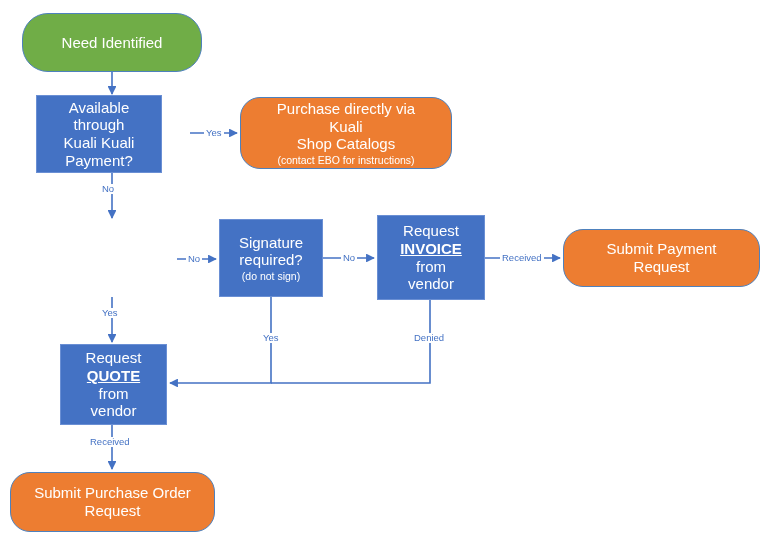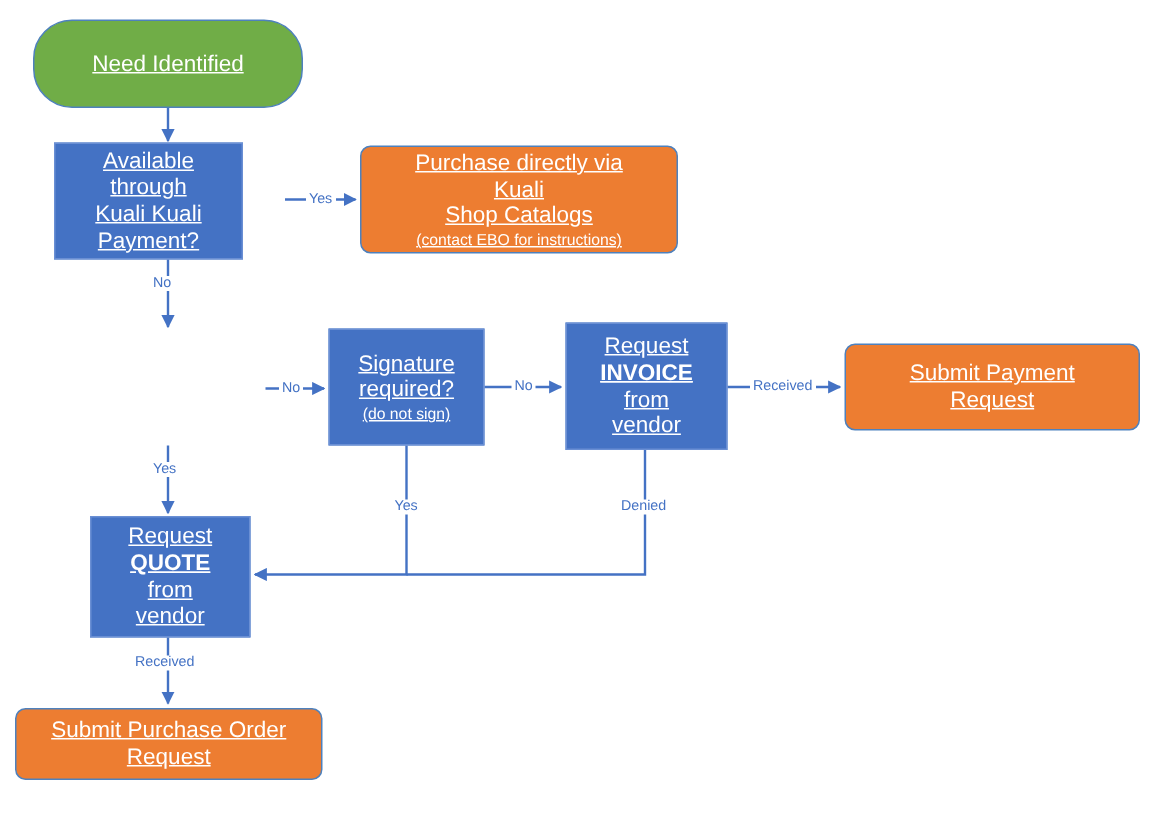--- a/index.html
+++ b/index.html
@@ -15,31 +15,31 @@
   .node{
     position:absolute;
     display:flex;
     align-items:center;
     justify-content:center;
     text-align:center;
     color:#ffffff;
     box-sizing:border-box;
     line-height:1.18;
   }
-  .node .inner{width:100%;padding:0 19px;text-decoration:underline;}
+  .node .inner{width:100%;padding:0 19px;}
 
   .process{
     background:#4472C4;
     border:1px solid #6a8fd4;
     font-size:15px;
   }
   .terminator{
     background:#ED7D31;
     border:1.5px solid #4E81BD;
-    border-radius:7px;
+    border-radius:20px;
     font-size:15px;
   }
   .start{
     background:#70AD47;
     border:1.5px solid #4E81BD;
     border-radius:26px;
     font-size:15px;
   }
   .sub{
     display:block;
@@ -136,21 +136,21 @@
   </div>
 
   <div class="node process" style="left:60px;top:344px;width:107px;height:81px;">
     <div class="inner">
       <span>Request</span><br>
       <span class="kw">QUOTE</span><span> from</span><br>
       <span>vendor</span>
     </div>
   </div>
 
-  <div class="node terminator" style="left:10px;top:472px;width:205px;height:48px;">
+  <div class="node terminator" style="left:10px;top:472px;width:205px;height:60px;">
     <div class="inner">
       <span>Submit Purchase Order</span><br>
       <span>Request</span>
     </div>
   </div>
 
   <div class="edge-label" style="left:204px;top:128px;">Yes</div>
 
   <div class="edge-label" style="left:100px;top:184px;">No</div>
 

